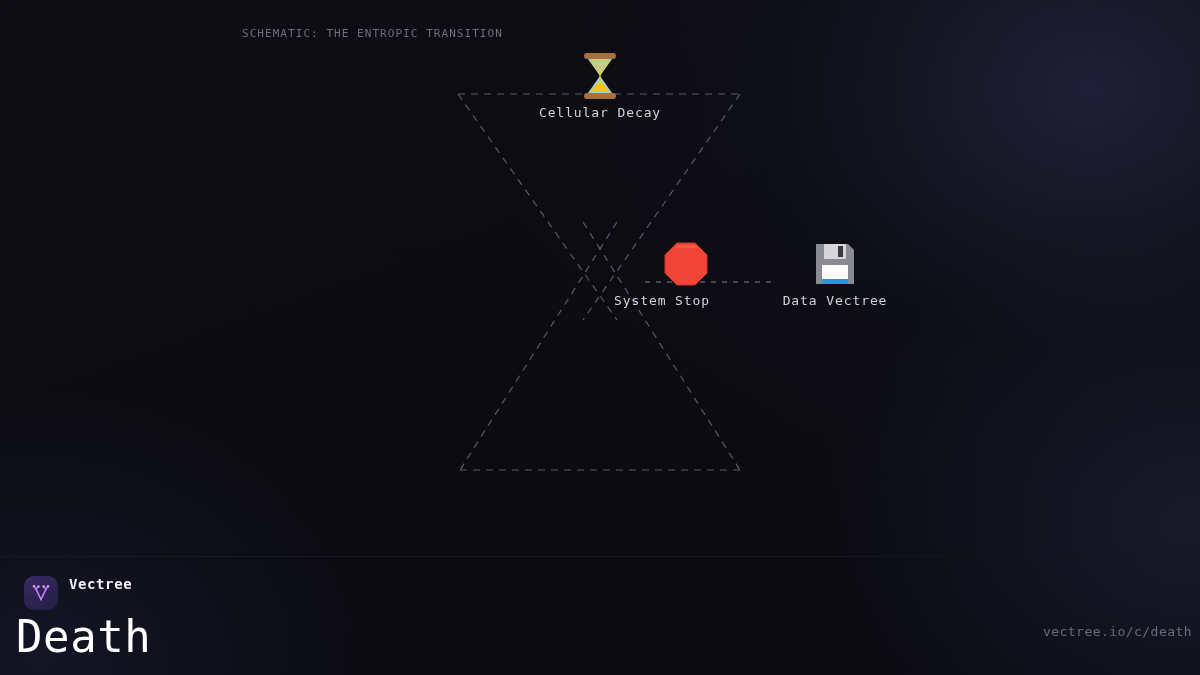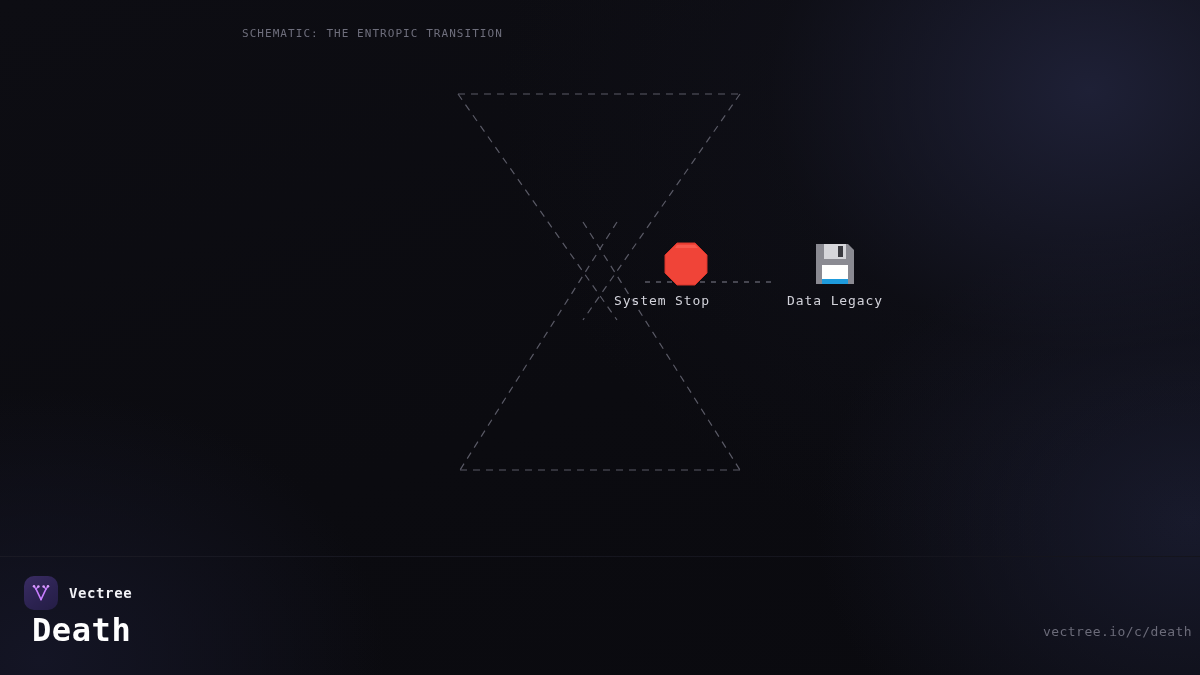--- a/index.html
+++ b/index.html
@@ -55,33 +55,33 @@
   #node-reintegration  { left:600px; top:428px; }
   #node-data-legacy    { left:835px; top:240px; }
 
   
   #footer-divider {
     position:absolute; left:0; top:556px; width:1200px; height:1px;
     background:linear-gradient(90deg,#1a1a24 0%,#16161f 50%,#14141c 100%);
   }
   #brand-row {
     position:absolute; left:24px; top:576px;
-    display:flex; align-items:center; gap:11px;
+    display:flex; align-items:flex-start; gap:11px;
   }
   #brand-logo {
     width:34px; height:34px; border-radius:10px;
     background:linear-gradient(145deg,#3a2c63 0%,#2b2250 60%,#241d45 100%);
     display:flex; align-items:center; justify-content:center;
   }
   #brand-name {
     font-size:14px; font-weight:bold; color:#f2f2f6; letter-spacing:.6px;
   }
   #page-title {
-    position:absolute; left:32px; top:611px;
-    font-size:32px; font-weight:bold; color:#ffffff; letter-spacing:.6px;
+    position:absolute; left:16px; top:611px;
+    font-size:44px; font-weight:normal; color:#ffffff; letter-spacing:.6px;
   }
   #page-url {
     position:absolute; right:8px; top:624px;
     font-size:13px; color:#6b6b79; letter-spacing:.45px;
   }
 </style>
 </head>
 <body>
 
 <div id="stage">
@@ -97,20 +97,35 @@
 
       <line x1="617" y1="222" x2="460" y2="470"></line>
       <line x1="583" y1="222" x2="740" y2="470"></line>
       <line x1="460" y1="470" x2="740" y2="470"></line>
     </g>
     <g fill="none" stroke="#5a5a66" stroke-width="1.3" stroke-dasharray="5 6">
       <line x1="645" y1="282" x2="772" y2="282"></line>
     </g>
   </svg>
 
+  <div class="node" id="node-cellular-decay">
+    <div class="node-glyph">
+      <svg class="glyph-svg" width="46" height="48" viewBox="0 0 46 48" xmlns="http://www.w3.org/2000/svg">
+        <rect x="7" y="1" width="32" height="6" rx="3" fill="#a8703c"></rect>
+        <rect x="7" y="41" width="32" height="6" rx="3" fill="#a8703c"></rect>
+        <path d="M11 7h24l-12 17z" fill="#9fd4e8"></path>
+        <path d="M12.5 8.5h21l-10.5 14.5z" fill="#f5c518"></path>
+        <path d="M14 10h18l-9 12z" fill="#9fd4e8" opacity=".55"></path>
+        <path d="M11 41h24L23 24z" fill="#9fd4e8"></path>
+        <path d="M13 40h20l-10-12z" fill="#f5c518"></path>
+        <path d="M22.4 20h1.2v8h-1.2z" fill="#f5c518"></path>
+      </svg>
+    </div>
+    <div class="node-label">Cellular Decay</div>
+  </div>
 
   <div class="node" id="node-system-stop">
     <div class="node-glyph">
       <svg class="glyph-svg" width="48" height="48" viewBox="0 0 48 48" xmlns="http://www.w3.org/2000/svg">
         <polygon points="15,3 33,3 45,15 45,33 33,45 15,45 3,33 3,15" fill="#f04438" stroke="#d6352a" stroke-width="1"></polygon>
         <path d="M15,5 L33,5 L36,8 L13,8 Z" fill="#ff6b5e" opacity=".55"></path>
       </svg>
     </div>
     <div class="node-label">System Stop</div>
   </div>
@@ -120,21 +135,21 @@
     <div class="node-glyph">
       <svg class="glyph-svg" width="48" height="48" viewBox="0 0 48 48" xmlns="http://www.w3.org/2000/svg">
         <path d="M5 4h32l6 6v34H5z" rx="2" fill="#8a8a92"></path>
         <path d="M5 4h32l6 6v34H5z" fill="none"></path>
         <rect x="13" y="4" width="22" height="15" fill="#d6d6db"></rect>
         <rect x="27" y="6" width="5" height="11" fill="#3a3a40"></rect>
         <rect x="11" y="25" width="26" height="19" fill="#ffffff"></rect>
         <rect x="11" y="39" width="26" height="5" fill="#1e9bdc"></rect>
       </svg>
     </div>
-    <div class="node-label">Data Legacy</div>
+    <div class="node-label">Data Vectree</div>
   </div>
 
   <div id="footer-divider"></div>
 
   <div id="brand-row">
     <div id="brand-logo">
       <svg width="20" height="20" viewBox="0 0 20 20" xmlns="http://www.w3.org/2000/svg">
         <path d="M10 16.5 L5 6" stroke="#c77dff" stroke-width="1.7" fill="none" stroke-linecap="round"></path>
         <path d="M10 16.5 L15 6" stroke="#c77dff" stroke-width="1.7" fill="none" stroke-linecap="round"></path>
         <path d="M5 6 L3 3.5" stroke="#c77dff" stroke-width="1.3" fill="none" stroke-linecap="round"></path>

